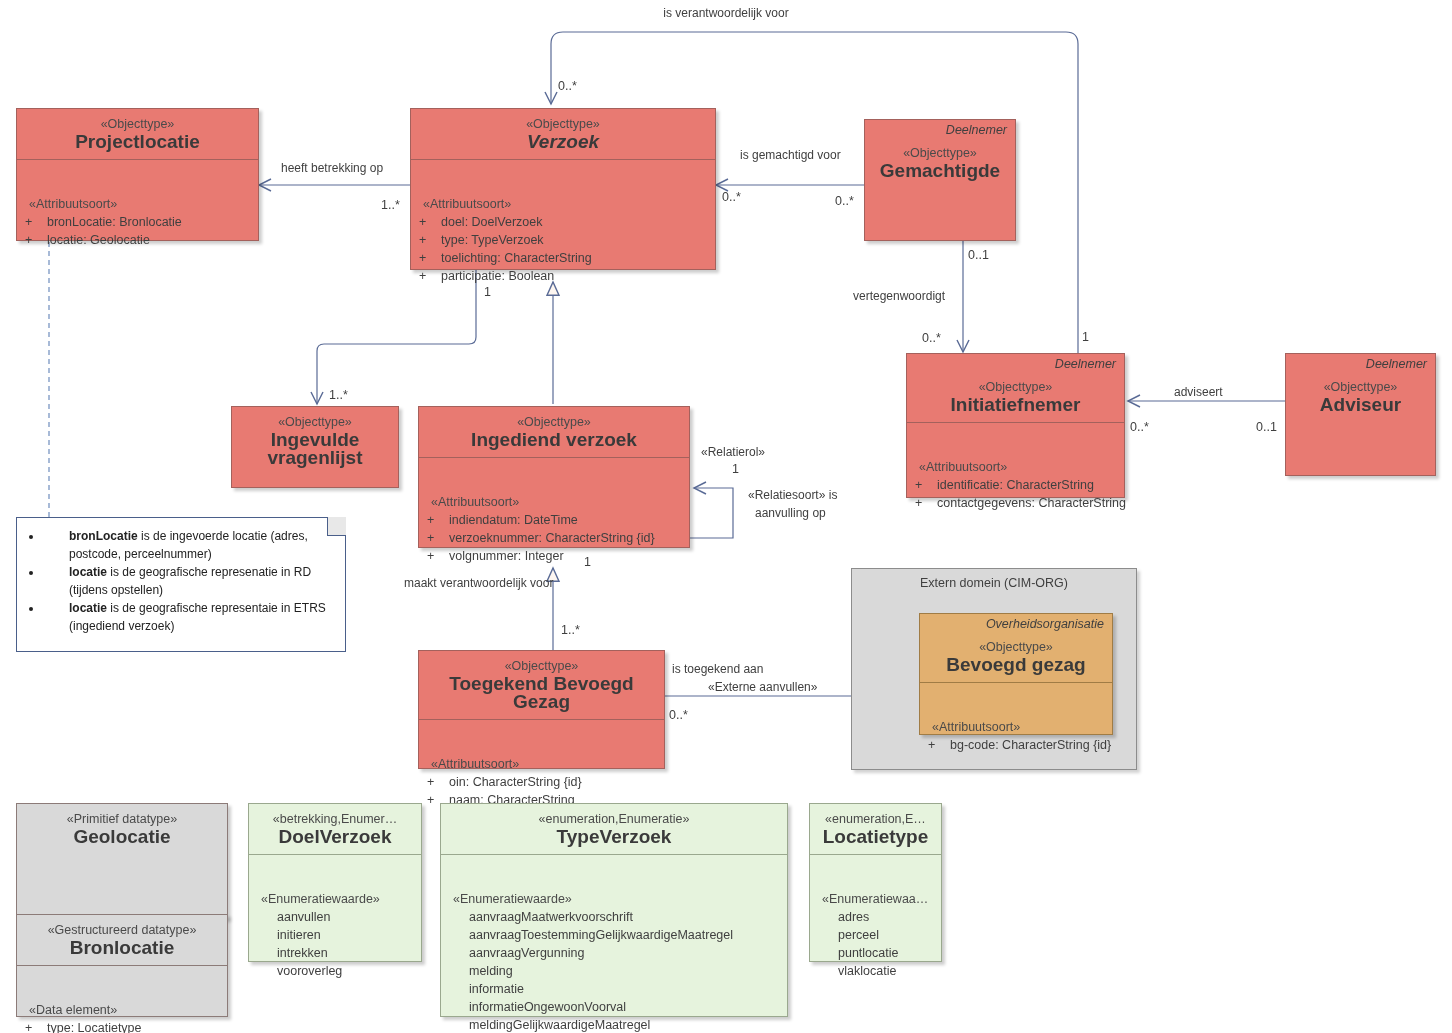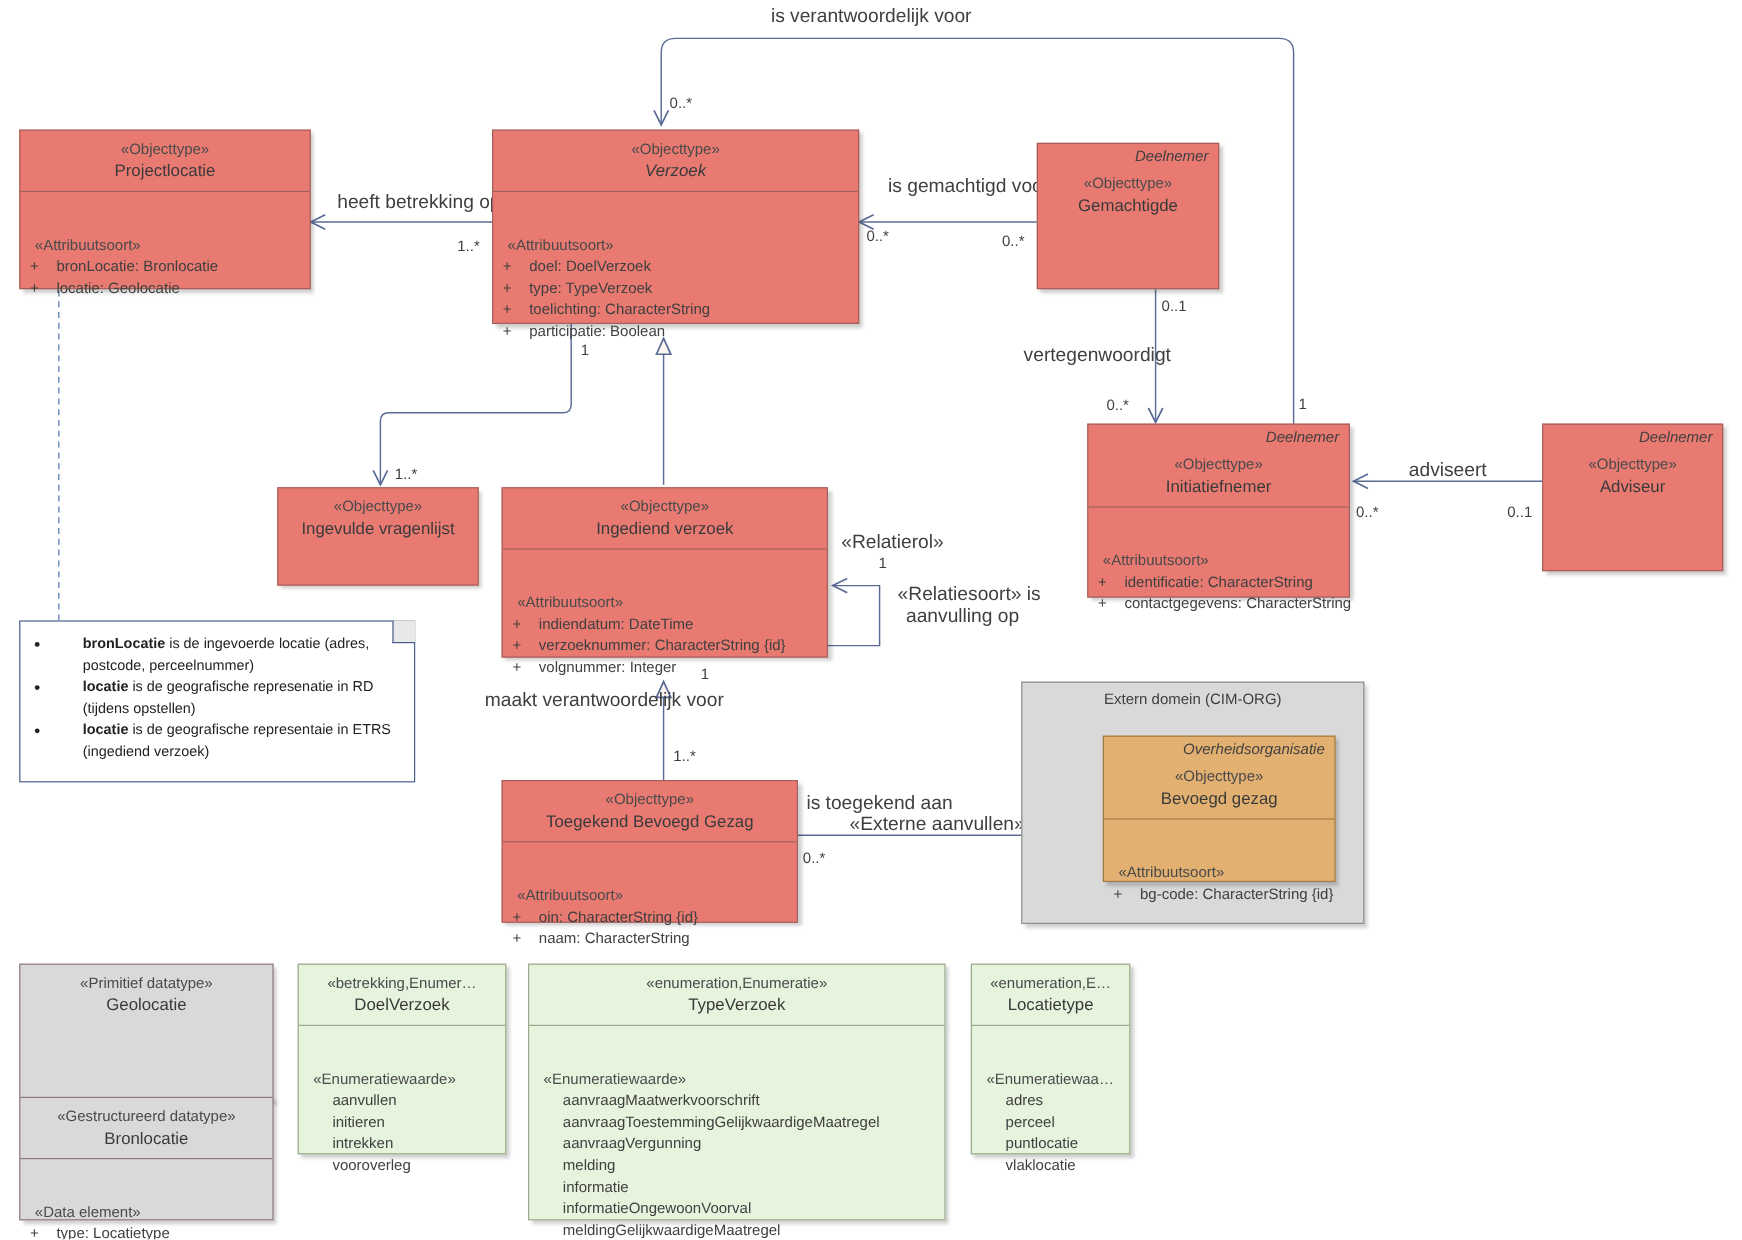--- a/index.html
+++ b/index.html
@@ -52,22 +52,22 @@
     text-align: center;
     padding: 6px 6px 8px 6px;
     line-height: 18px;
   }
   .node .head .stereo {
     font-size: 12.5px;
     color: #4a4a4a;
     display: block;
   }
   .node .head .name {
-    font-size: 14px;
-    font-weight: normal;
+    font-size: 19px;
+    font-weight: bold;
     color: #3a3a3a;
     display: block;
   }
   .node .head .name.abstract { font-style: italic; }
   .node .sep {
     border-top: 1px solid #a4615c;
     height: 0;
     font-size: 0;
   }
   .node.enumr  .sep { border-top-color: #9aa88e; }
@@ -125,21 +125,21 @@
   .package .pkg-title {
     text-align: center;
     font-size: 12.5px;
     color: #3f3f3f;
     padding-top: 7px;
   }
 
   
   .elabel {
     position: absolute;
-    font-size: 16px;
+    font-size: 12px;
     color: #3f3f3f;
     white-space: nowrap;
     line-height: 15px;
   }
   .elabel.c { text-align: center; }
   .elabel.mult { font-size: 12.5px; }
 </style>
 </head>
 <body>
 

